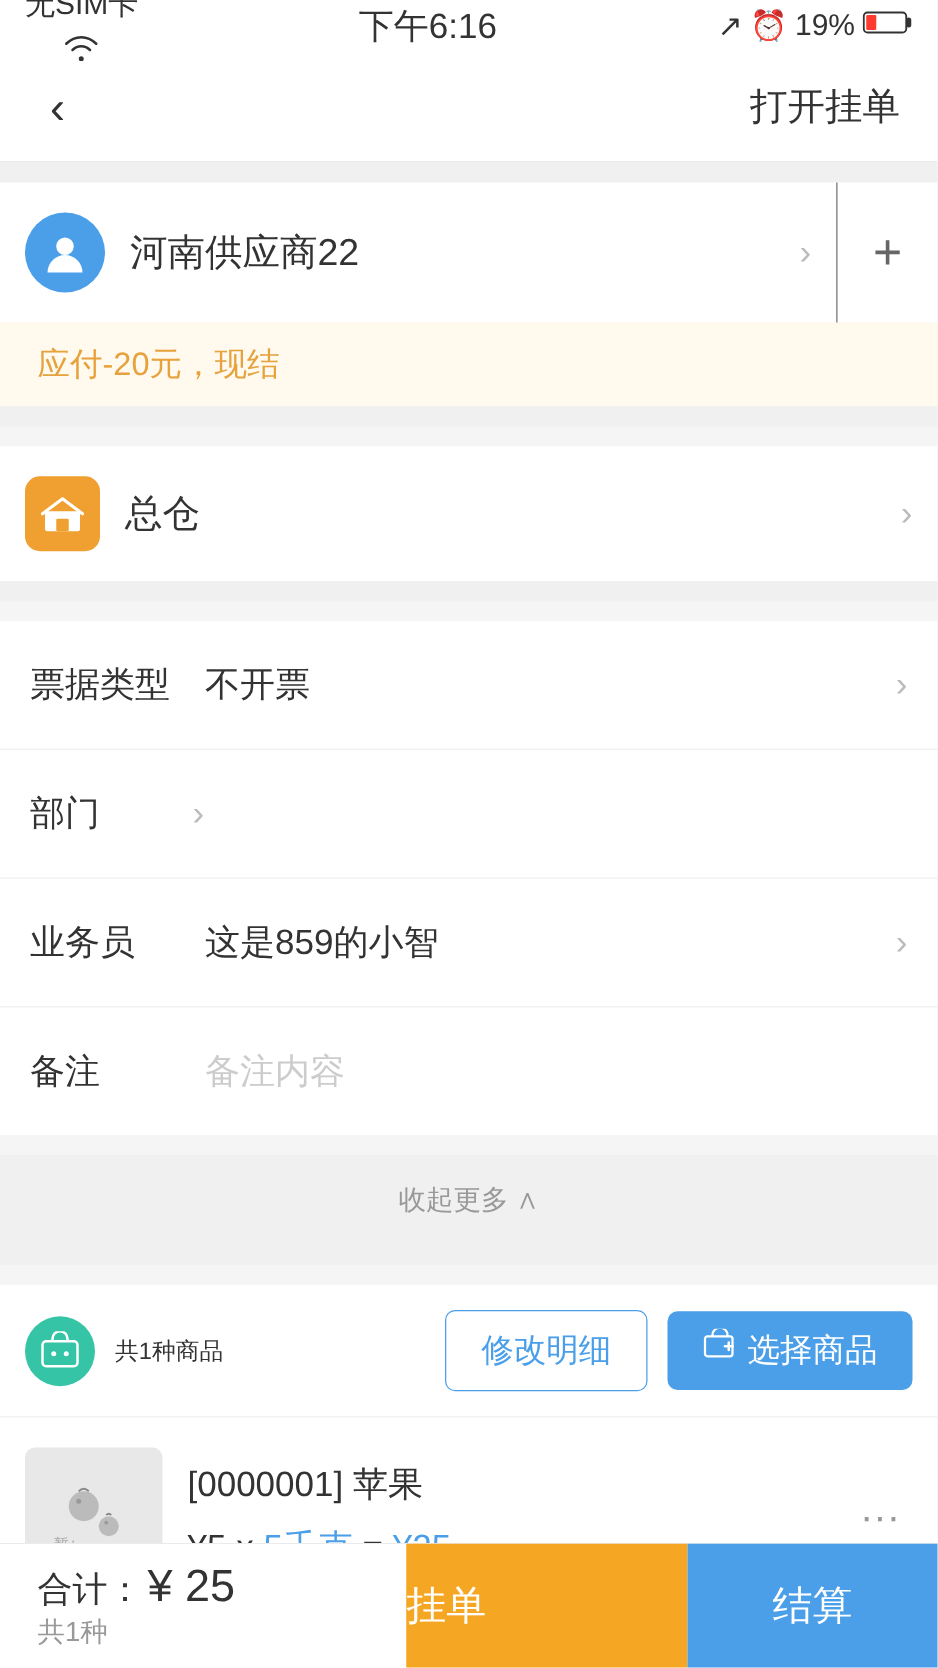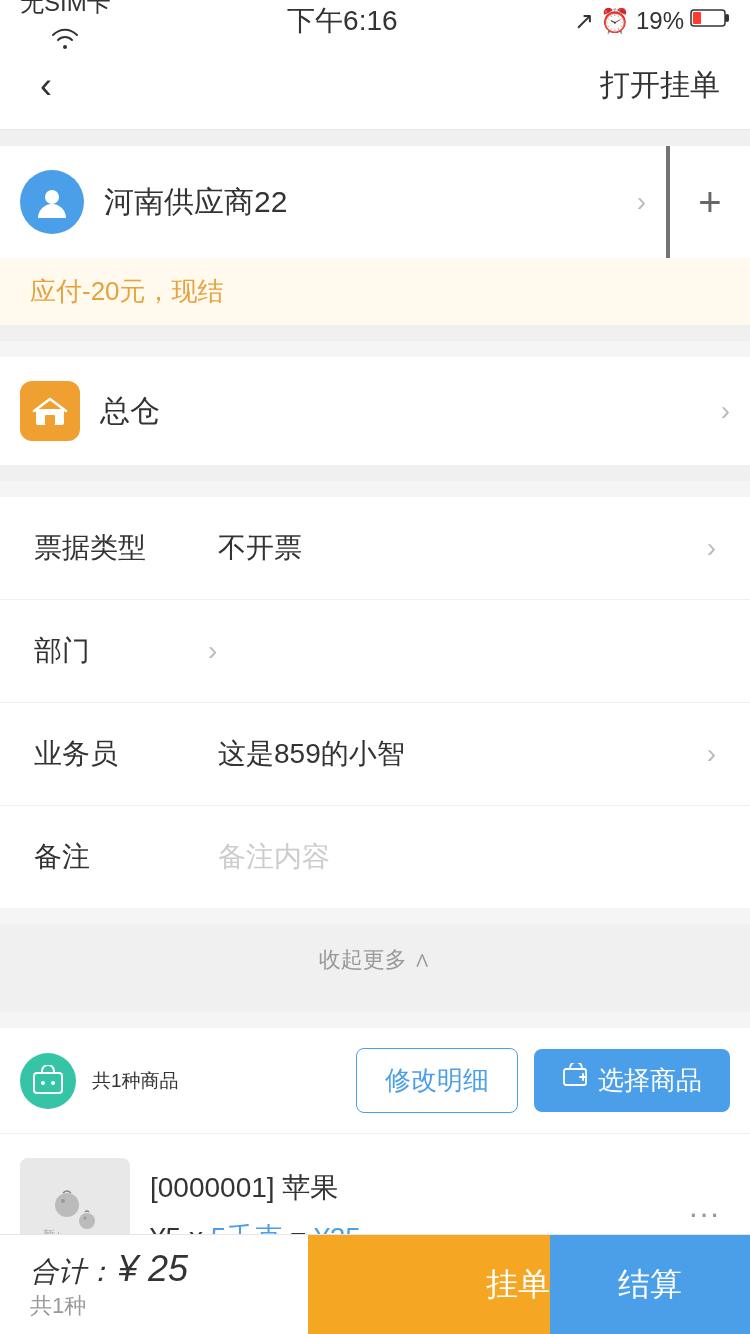--- a/index.html
+++ b/index.html
@@ -65,21 +65,21 @@
     .supplier-section {
       background: #fff;
       display: flex;
       align-items: stretch;
     }
     .supplier-main {
       flex: 1;
       display: flex;
       align-items: center;
       padding: 24px 20px;
-      border-right: 4px solid #737373;
+      border-right: 1px solid #737373;
     }
     .supplier-avatar {
       width: 64px;
       height: 64px;
       border-radius: 50%;
       background: #4a9fe8;
       display: flex;
       align-items: center;
       justify-content: center;
       margin-right: 20px;
@@ -140,24 +140,23 @@
     }
 
     
     .form-section {
       background: #fff;
       margin-top: 16px;
     }
     .form-row {
       display: flex;
       align-items: center;
-      padding: 32px 34px;
+      padding: 32px 24px;
       border-bottom: 1px solid #f0f0f0;
       min-height: 100px;
-      gap: 44px;
     }
     .form-row:last-child {
       border-bottom: none;
     }
     .form-label {
       font-size: 28px;
       color: #333;
       width: 120px;
       flex-shrink: 0;
     }
@@ -296,26 +295,26 @@
     .total-amount {
       font-size: 36px;
       color: #333;
       font-weight: 500;
     }
     .total-sub {
       font-size: 22px;
       color: #999;
     }
     .btn-hang {
-      width: 242px;
+      width: 225px;
       background: #f5a623;
       color: #fff;
       display: flex;
       align-items: center;
-      justify-content: flex-end;
+      justify-content: flex-start;
       font-size: 32px;
       cursor: pointer;
     }
     .btn-settle {
       width: 200px;
       background: #4a9fe8;
       color: #fff;
       display: flex;
       align-items: center;
       justify-content: center;
@@ -470,21 +469,21 @@
       </div>
     </div>
     <span class="product-more">···</span>
   </div>
 </div>
 
 <div style="height: 100px;"></div>
 
 <div class="bottom-bar">
   <div class="total-section">
-    <div style="display:flex; align-items:baseline; gap:4px;font-style:italic;">
+    <div style="display:flex; align-items:baseline; gap:4px;">
       <span style="font-size:28px; color:#333;">合计：</span>
       <span class="total-amount">¥ 25</span>
     </div>
     <span class="total-sub">共1种</span>
   </div>
   <div class="btn-hang">
     <span>挂单</span>
   </div>
   <div class="btn-settle">
     <span>结算</span>

